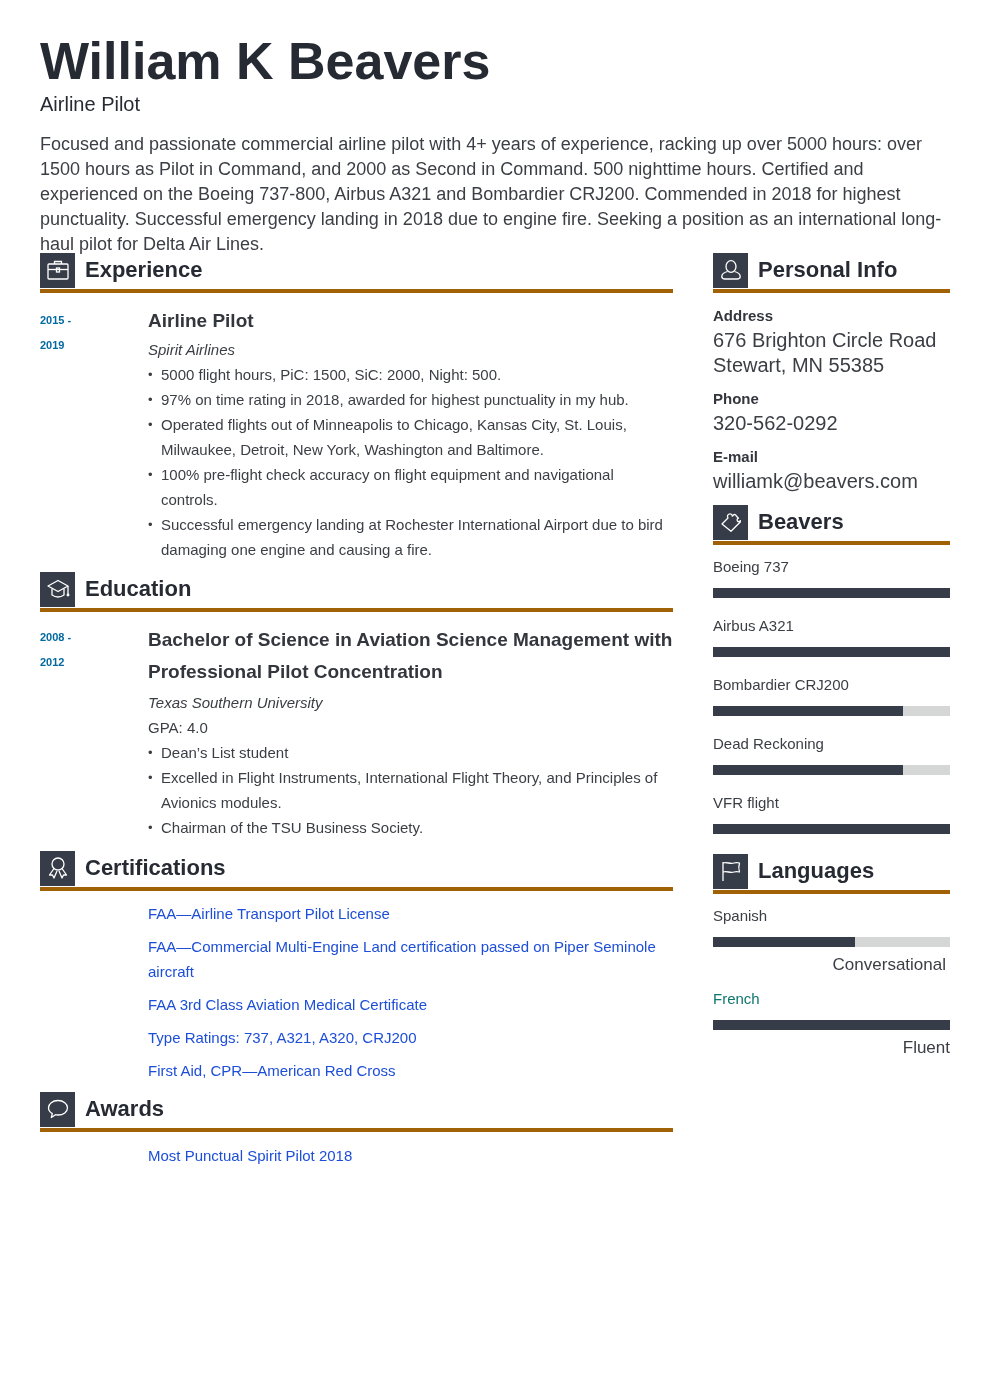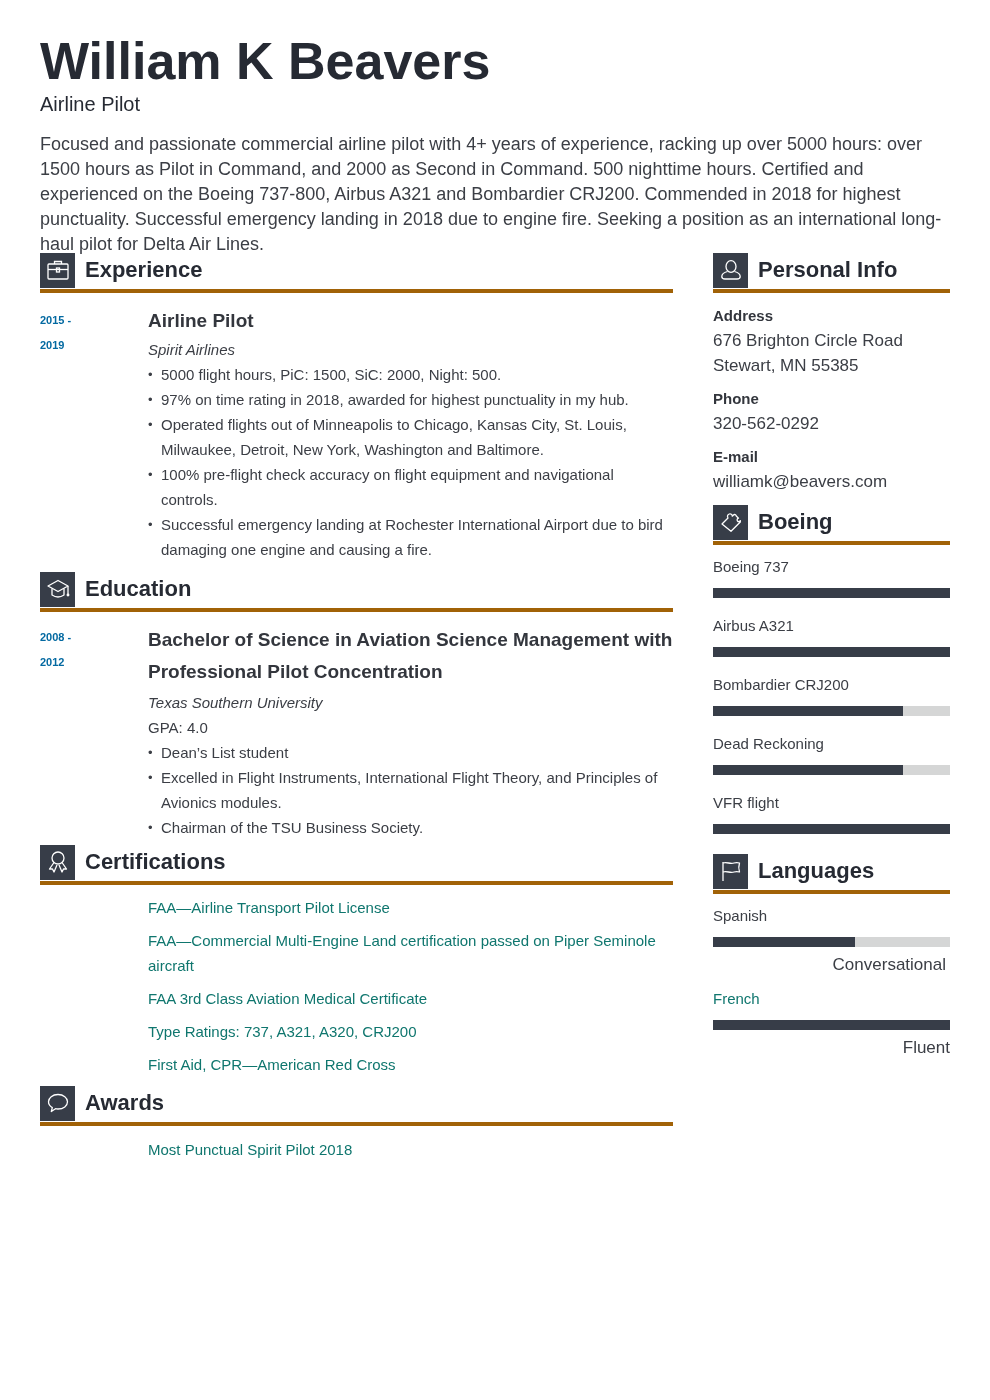--- a/index.html
+++ b/index.html
@@ -25,24 +25,24 @@
     .entry .body { flex: 1; }
     .entry .role { font-size: 19px; font-weight: bold; color: #33363d; line-height: 28px; }
     .entry .role.multi { line-height: 32px; }
     .entry .org { font-size: 15px; font-style: italic; line-height: 25px; color: #3b3e45; margin-top: 2px; }
     .entry .plain { font-size: 15px; line-height: 25px; color: #3b3e45; }
     ul.bullets { list-style: none; }
     ul.bullets li { position: relative; padding-left: 13px; font-size: 15px; line-height: 25px; color: #3b3e45; }
     ul.bullets li::before { content: "\2022"; position: absolute; left: 0; top: 0; font-size: 13px; }
 
     .list-plain { margin-left: 108px; margin-top: 8px; }
-    .list-plain .item { font-size: 15px; line-height: 25px; color: #0f766e; margin-bottom: 8px; }
+    .list-plain .item { font-size: 15px; line-height: 25px; color: #1d4ed8; margin-bottom: 8px; }
 
     .info-label { font-size: 15px; font-weight: bold; line-height: 25px; color: #33363d; }
-    .info-value { font-size: 17px; line-height: 25px; color: #3b3e45; }
+    .info-value { font-size: 20px; line-height: 25px; color: #3b3e45; }
     .info-block { margin-top: 10px; }
     .info-block + .info-block { margin-top: 8px; }
 
     .skill { margin-top: 12px; }
     .skill .skill-name { font-size: 15px; line-height: 20px; color: #3b3e45; }
     .bar { height: 10px; background: #d5d6d6; margin-top: 11px; position: relative; }
     .bar .fill { height: 10px; background: #373d48; }
     .skill + .skill { margin-top: 18px; }
 
     .lang { margin-top: 12px; }
@@ -116,21 +116,21 @@
           <div class="plain">GPA: 4.0</div>
           <ul class="bullets">
             <li>Dean’s List student</li>
             <li>Excelled in Flight Instruments, International Flight Theory, and Principles of Avionics modules.</li>
             <li>Chairman of the TSU Business Society.</li>
           </ul>
         </div>
       </div>
     </section>
 
-    <section style="margin-top:4px;">
+    <section style="margin-top:10px;">
       <div class="section-head-wrap">
         <div class="section-head">
           <div class="icon-box">
             <svg viewBox="0 0 26 26" fill="none" stroke="#ffffff" stroke-width="1.3" stroke-linejoin="round">
               <circle cx="13" cy="9" r="6"></circle>
               <path d="M9 13.5 L4.5 20 L7.5 20 L9 23 L12 16"></path>
               <path d="M17 13.5 L21.5 20 L18.5 20 L17 23 L14 16"></path>
             </svg>
           </div>
           <h2 class="section-title">Certifications</h2>
@@ -192,21 +192,21 @@
     </section>
 
     <section style="margin-top:10px;">
       <div class="section-head-wrap">
         <div class="section-head">
           <div class="icon-box">
             <svg viewBox="0 0 26 26" fill="none" stroke="#ffffff" stroke-width="1.3" stroke-linejoin="round">
               <path d="M4 15 L10 9 C9 7.5 9.5 5.5 11.2 5 C12.8 4.5 14.3 5.6 14.3 7.2 L15.5 6 C16.5 5 18 5.6 18.3 7 L20.5 9.2 C19.2 9.5 18.7 11 19.5 12 C20.4 13 21.8 12.8 22.3 11.6 L22.3 13 L13 22.3 Z"></path>
             </svg>
           </div>
-          <h2 class="section-title">Boeing</h2>
+          <h2 class="section-title">Beavers</h2>
         </div>
       </div>
       <div class="skill">
         <div class="skill-name">Boeing 737</div>
         <div class="bar">
             <div class="fill" style="width: 100%;"></div>
           </div>
       </div>
       <div class="skill">
         <div class="skill-name">Airbus A321</div>

